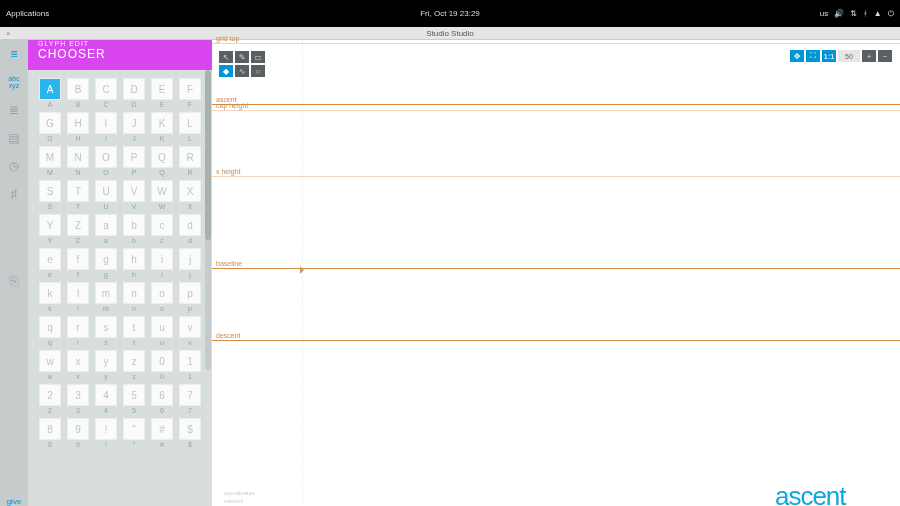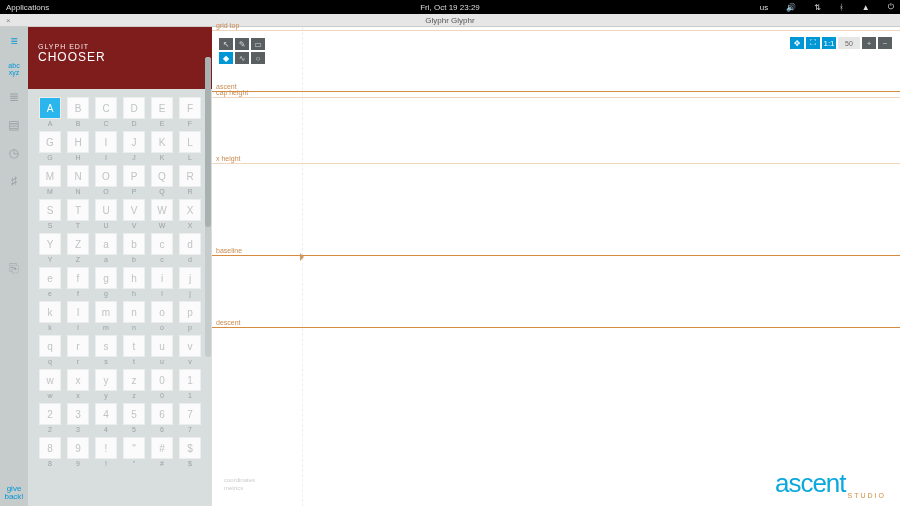--- a/index.html
+++ b/index.html
@@ -1,34 +1,34 @@
 <!DOCTYPE html>
 <html><head>
 <meta charset="utf-8">
 <style>
 html,body{margin:0;padding:0;width:900px;height:506px;font-family:sans-serif;overflow:hidden;background:#ebebeb}
 
-.gnomebar{height:14px;background:#000;color:#ddd;font-size:8px;display:flex;align-items:center;padding:0 6px;position:relative}
+.gnomebar{height:27px;background:#000;color:#ddd;font-size:8px;display:flex;align-items:center;padding:0 6px;position:relative}
 .gnomebar .apps{}
 .gnomebar .center{position:absolute;left:50%;transform:translateX(-50%)}
-.gnomebar .tray{position:absolute;right:6px;display:flex;gap:18px;align-items:center}
+.gnomebar .tray{position:absolute;right:6px;display:flex;gap:6px;align-items:center}
 .gnomebar .tray span{font-size:8px}
 
 .titlebar{height:12px;background:#e6e6e6;border-bottom:1px solid #ccc;font-size:8px;color:#555;display:flex;align-items:center;justify-content:center;position:relative}
 .titlebar .close{position:absolute;left:6px;color:#888}
 
 .app{display:flex;height:calc(506px - 14px - 12px);background:#f5f5f5}
 
 .rail{width:28px;background:#c6cbcc;display:flex;flex-direction:column;align-items:center;color:#9aa2a3}
 .rail .rbtn{width:26px;height:26px;display:flex;align-items:center;justify-content:center;margin:1px 0;font-size:12px}
 .rail .rbtn.top{color:#0097d7}
 .rail .give{margin-top:auto;margin-bottom:6px;font-size:8px;color:#0097d7;text-align:center;line-height:1}
 
 .panel{width:184px;background:#d8dddd;display:flex;flex-direction:column;position:relative}
-.panel .hdr{height:30px;background:#7f1d1d;color:#fff;padding:16px 10px}
+.panel .hdr{height:30px;background:#d946ef;color:#fff;padding:0 10px}
 .panel .hdr .small{font-size:7px;letter-spacing:1px;opacity:.9}
 .panel .hdr .big{font-size:12px;letter-spacing:1px;font-weight:300}
 .panel .grid{flex:1;overflow:hidden;padding:6px 4px 0 8px}
 .row{display:flex}
 .cell{display:flex;flex-direction:column;align-items:center;width:28px}
 .tile{width:22px;height:22px;background:#fbfbfb;display:flex;align-items:center;justify-content:center;color:#bfc4c4;font-size:10px;margin:2px 0 0 0;box-shadow:inset 0 0 0 1px #eceeee}
 .tile.sel{background:#2ab6ed;color:#fff}
 .lbl{font-size:7px;color:#9aa2a3;height:10px;line-height:10px}
 .scrollbar{position:absolute;right:1px;top:30px;width:6px;height:300px;background:#c6cbcc;border-radius:3px}
 .scrollbar .thumb{width:6px;height:170px;background:#a9b0b0;border-radius:3px}
@@ -63,21 +63,21 @@
     <span>🔊</span>
     <span>⇅</span>
     <span>ᚼ</span>
     <span>▲</span>
     <span>⏻</span>
   </div>
 </div>
 
 <div class="titlebar">
   <span class="close">×</span>
-  <span>Glyphr Glyphr</span>
+  <span>Studio Studio</span>
 </div>
 
 <div class="app">
 
   <div class="rail">
     <div class="rbtn top">≡</div>
     <div class="rbtn top" style="font-size:7px;line-height:1;white-space:pre;text-align:center">abc
 xyz</div>
     <div class="rbtn">≣</div>
     <div class="rbtn">▤</div>

